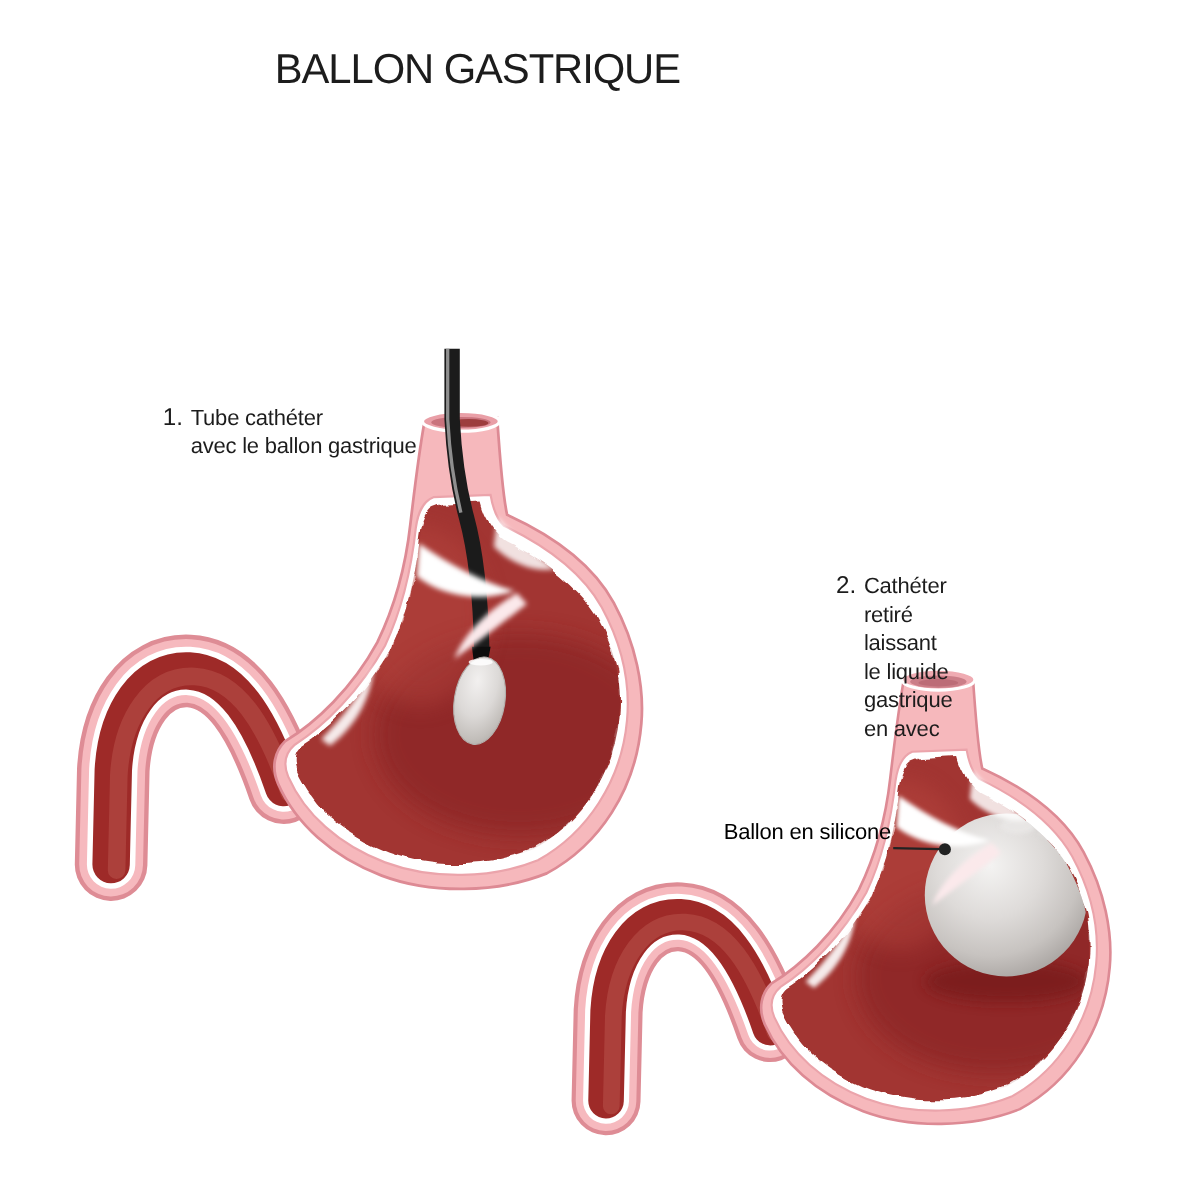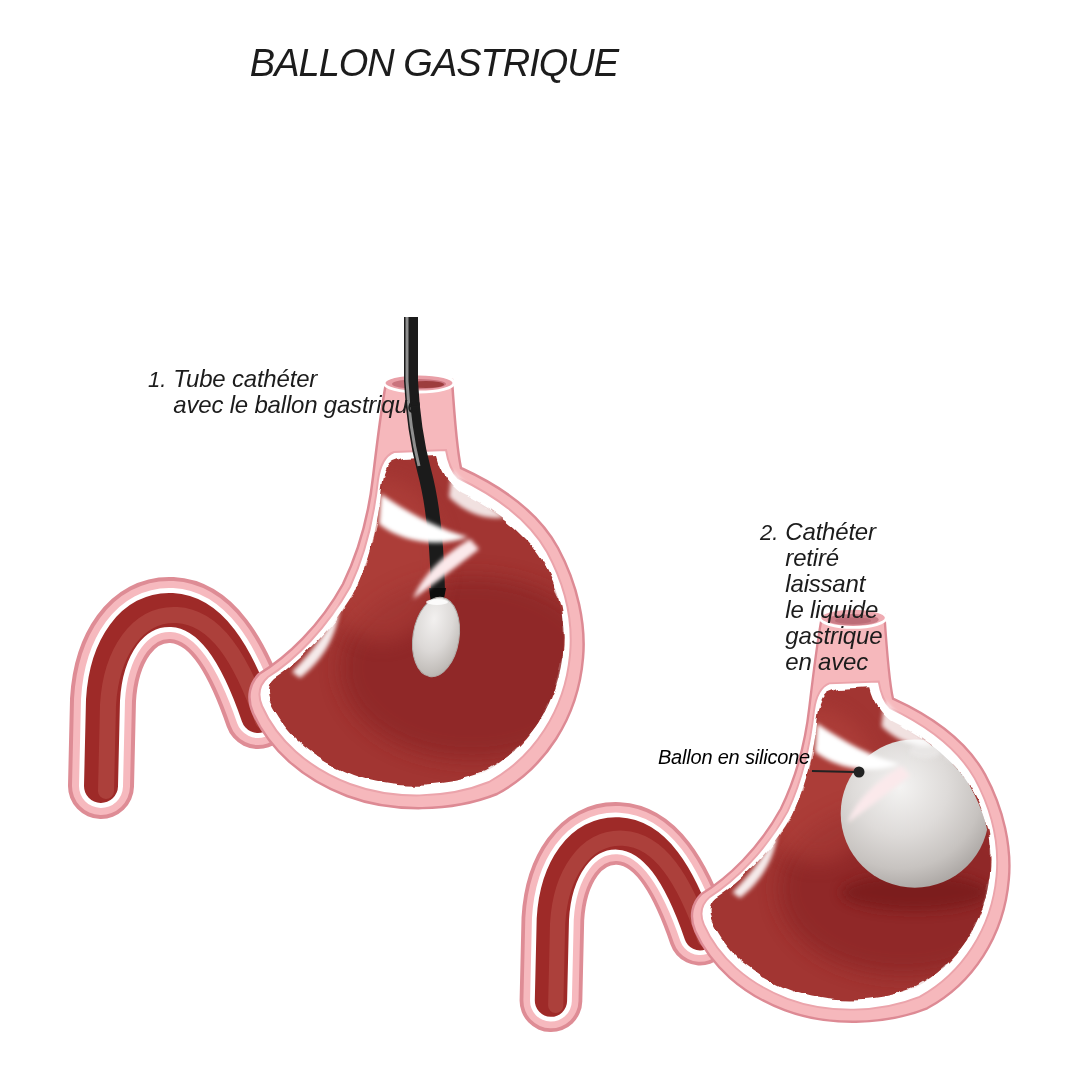--- a/index.html
+++ b/index.html
@@ -1,23 +1,23 @@
 <!DOCTYPE html>
 <html><head>
 <meta charset="utf-8">
 <style>
   html,body{margin:0;padding:0;background:#ffffff;}
   body{width:1080px;height:1080px;overflow:hidden;font-family:"Liberation Sans",sans-serif;}
-  .canvas{position:relative;width:868px;height:1080px;background:#ffffff;font-style:italic;}
+  .canvas{position:relative;width:868px;height:1080px;background:#ffffff;}
   svg.art{position:absolute;left:0;top:0;}
   .title{position:absolute;top:42px;left:0;width:100%;text-align:center;
          font-size:38px;letter-spacing:-1px;color:#1c1c1c;white-space:nowrap;}
   .step{position:absolute;display:flex;align-items:baseline;gap:7px;color:#1c1c1c;}
   .step .num{font-size:22px;}
-  .step .lines{font-size:24px;line-height:26px;letter-spacing:-0.2px;}
+  .step .lines{font-size:20px;line-height:26px;letter-spacing:-0.2px;}
   .step1{left:148px;top:366px;}
   .step2{left:760px;top:519px;}
   .callout{position:absolute;left:608px;top:744px;width:202px;text-align:right;
            font-size:20px;line-height:27px;letter-spacing:-0.2px;color:#000000;}
 </style>
 </head>
 <body>
 
 <div class="canvas">
 

